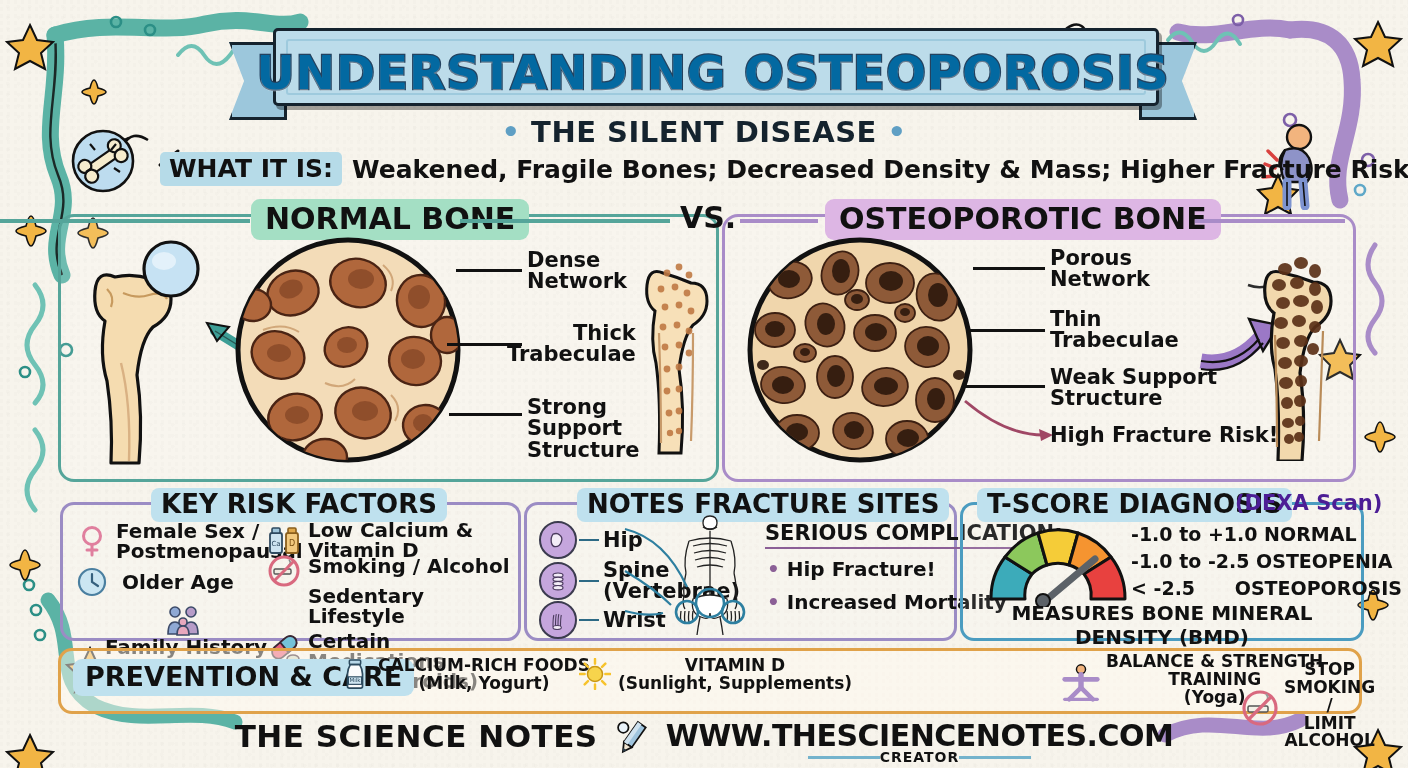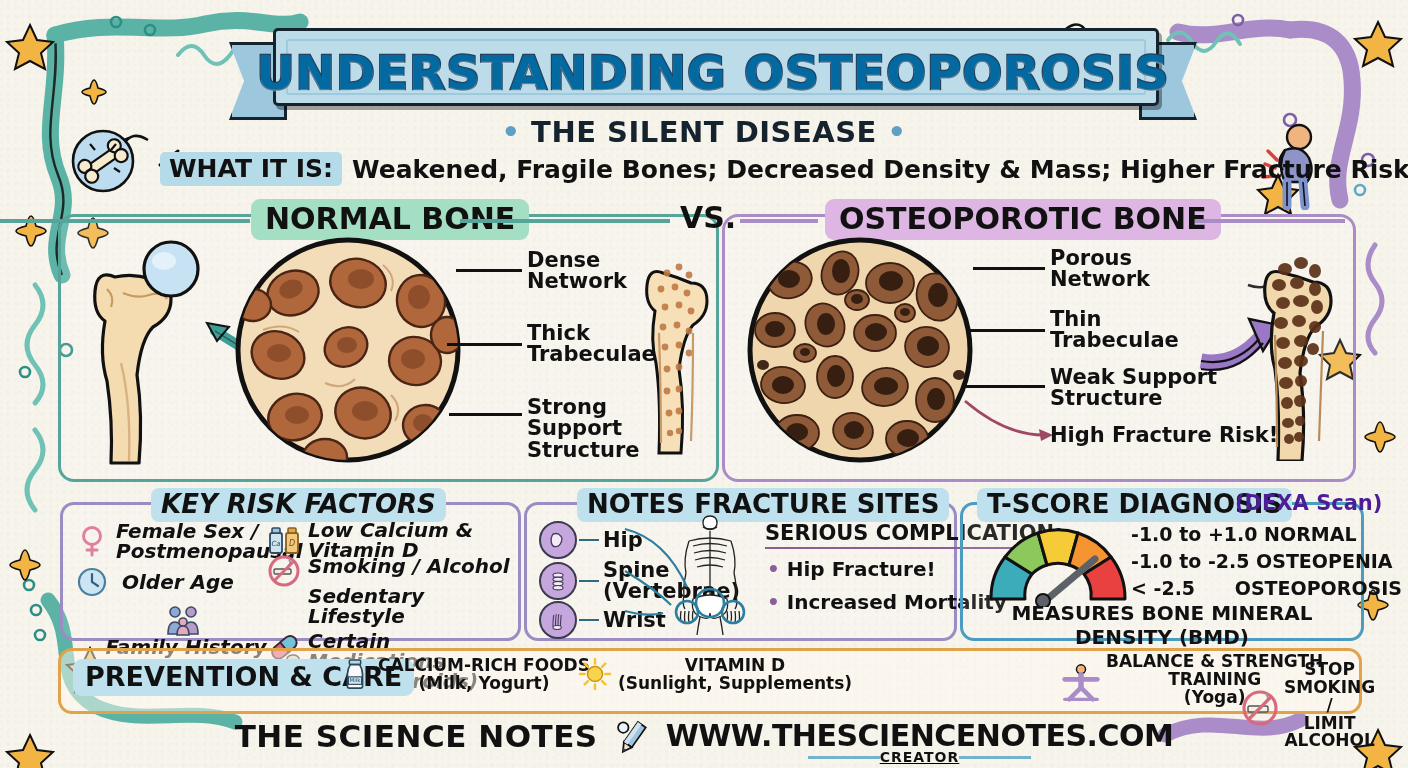--- a/index.html
+++ b/index.html
@@ -82,21 +82,21 @@
 
   
   .label-line{position:absolute;height:2.5px;background:#111;}
   .cmp-label{
     position:absolute;font-family:"DejaVu Sans",sans-serif;font-weight:bold;font-size:21px;
     color:#111;line-height:1.02;white-space:pre-line;
   }
 
   
   .sub-panel{border:3px solid;border-radius:14px;background:rgba(255,255,255,.1);}
-  #risk-panel{left:60px;top:502px;width:455px;height:133px;border-color:#9b8cc4;font-style:italic;}
+  #risk-panel{left:60px;top:502px;width:455px;height:133px;border-color:#9b8cc4;}
   #frac-panel{left:524px;top:502px;width:427px;height:133px;border-color:#9b8cc4;}
   #tscore-panel{left:960px;top:502px;width:398px;height:133px;border-color:#4b9cc0;}
   .sub-badge{
     position:absolute;top:-17px;background:#bfe1ee;border-radius:8px;
     padding:1px 10px 3px 10px;
     font-family:"DejaVu Sans",sans-serif;font-weight:bold;font-size:26px;color:#111;white-space:nowrap;
   }
   #risk-badge{left:88px;}
   #frac-badge{left:50px;}
   #tscore-badge{left:14px;}
@@ -158,21 +158,21 @@
   }
 
   
   #footer{left:0;top:718px;width:1408px;height:50px;
     display:flex;justify-content:center;gap:14px;}
   #brand{
     font-family:"DejaVu Sans",sans-serif;font-weight:bold;font-size:31px;color:#111;letter-spacing:.5px;
   }
   #site-wrap{text-align:center;}
   #site{font-family:"DejaVu Sans",sans-serif;font-weight:bold;font-size:30px;color:#111;letter-spacing:-.5px;}
-  #creator-row{display:flex;align-items:center;justify-content:center;gap:0;margin-top:-4px;text-decoration:underline;}
+  #creator-row{display:flex;align-items:center;justify-content:center;gap:0;margin-top:-4px;}
   #creator{font-family:"DejaVu Sans",sans-serif;font-weight:bold;font-size:14px;color:#111;letter-spacing:1px;}
   .creator-rule{width:72px;height:3px;background:#74b3cc;}
   .deco{position:absolute;}
 </style>
 </head>
 <body>
 
 <div class="page">
 
   <svg class="deco" style="left:0;top:0;width:1408px;height:768px;" viewBox="0 0 1408 768">
@@ -328,21 +328,21 @@
         </g>
       </g>
     </svg>
 
     <div class="label-line" style="left:395px;top:52px;width:66px;"></div>
     <div class="label-line" style="left:386px;top:126px;width:75px;"></div>
     <div class="label-line" style="left:388px;top:196px;width:73px;"></div>
 
     <div class="cmp-label" style="left:466px;top:33px;">Dense
 Network</div>
-    <div class="cmp-label" style="left:466px;top:106px;">Thick
+    <div class="cmp-label" style="left:446px;top:106px;text-align:right;">Thick
 Trabeculae</div>
     <div class="cmp-label" style="left:466px;top:180px;">Strong
 Support
 Structure</div>
 
     <svg class="abs" style="left:576px;top:16px;width:78px;height:228px;" viewBox="0 0 78 228">
       <path d="M26 40 q-14 -6 -16 12 q-2 18 8 26 q-5 30 1 52 q5 36 3 90 l22 0 q4 -46 -2 -84 q4 -32 14 -44 q14 -9 14 -24 q0 -18 -16 -18 q-14 -6 -28 -10 z" fill="#f7e0b8" stroke="#111" stroke-width="3"></path>
       <g fill="#c07a44" opacity=".9">
         <circle cx="30" cy="40" r="3.4"></circle>
           <circle cx="42" cy="34" r="3.4"></circle>

